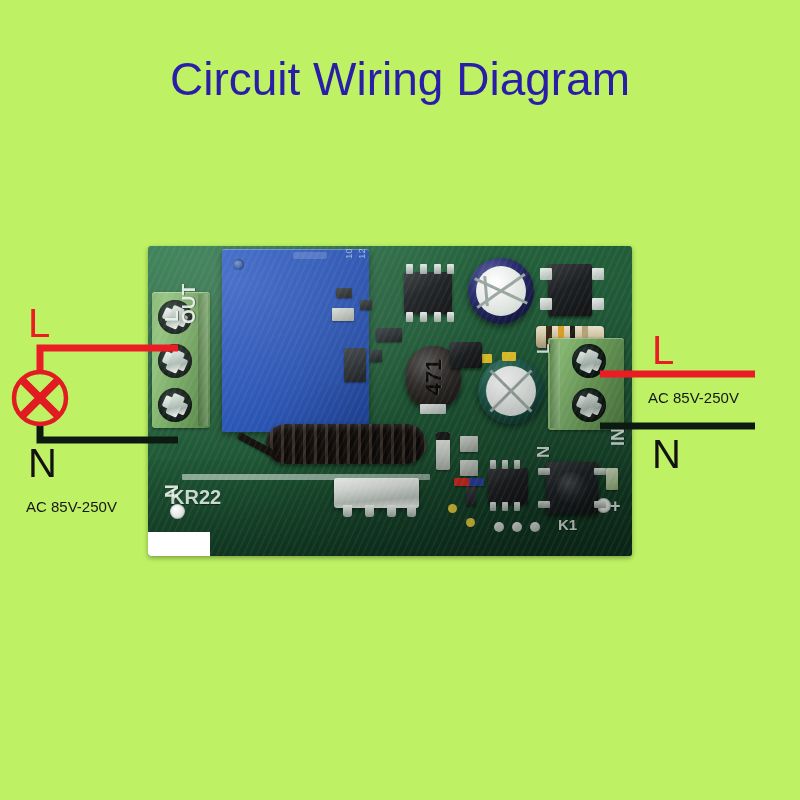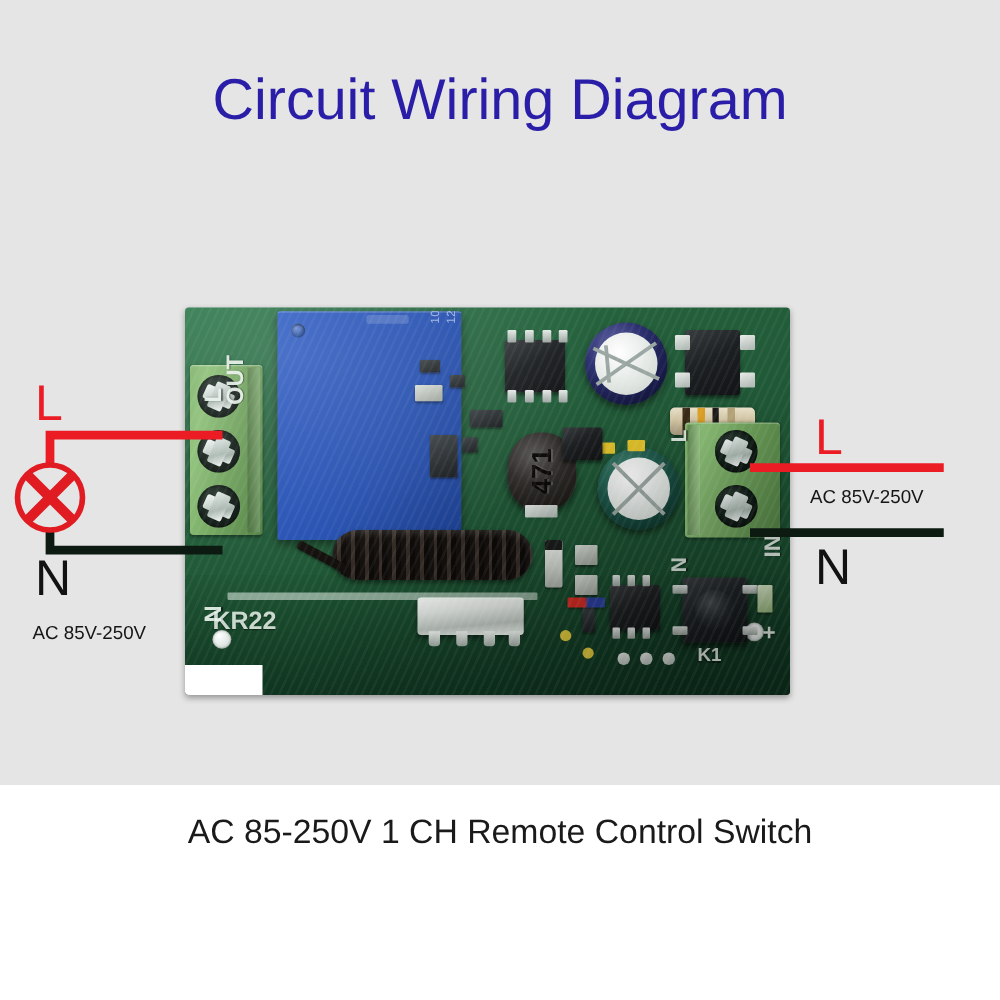--- a/index.html
+++ b/index.html
@@ -11,22 +11,22 @@
     width: 800px;
     height: 800px;
     position: relative;
     font-family: "Liberation Sans", sans-serif;
     overflow: hidden;
   }
 
   #page {
     position: absolute;
     left: 0; top: 0;
-    width: 800px; height: 628px;
-    background: #e5e5e5;
+    width: 800px; height: 800px;
+    background: #bef264;
   }
 
   
   .title {
     position: absolute;
     left: 0; top: 52px;
     width: 800px;
     text-align: center;
     font-size: 46px;
     letter-spacing: 0px;
@@ -500,15 +500,14 @@
   </svg>
 
   <div class="label-L" style="left:28px; top:303px;">L</div>
   <div class="label-N" style="left:28px; top:443px;">N</div>
   <div class="volt-note" style="left:26px; top:498px;">AC 85V-250V</div>
 
   <div class="label-L" style="left:652px; top:330px;">L</div>
   <div class="label-N" style="left:652px; top:434px;">N</div>
   <div class="volt-note" style="left:648px; top:389px;">AC 85V-250V</div>
 
-  <div class="caption">AC 85-250V 1 CH Remote Control Switch</div>
 
 </div>
 
 </body></html>

